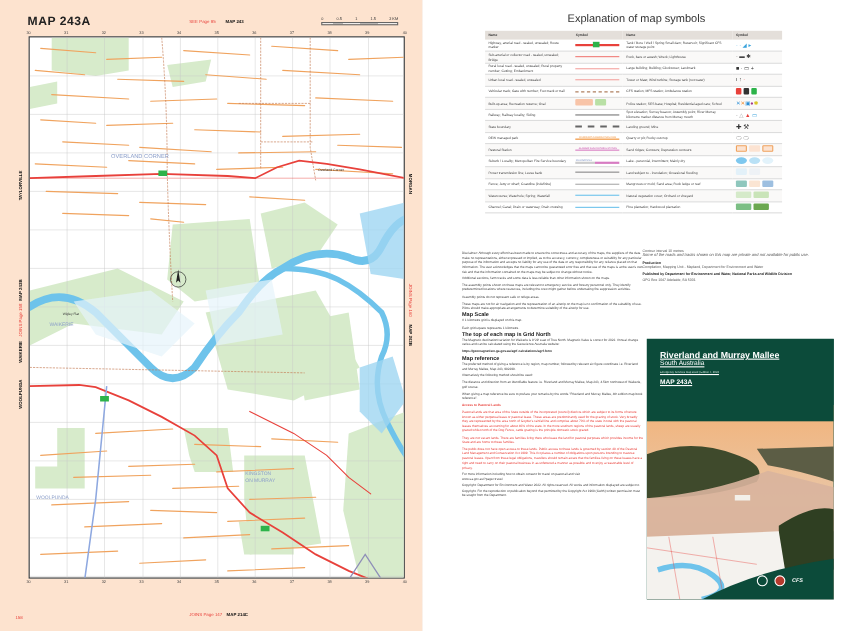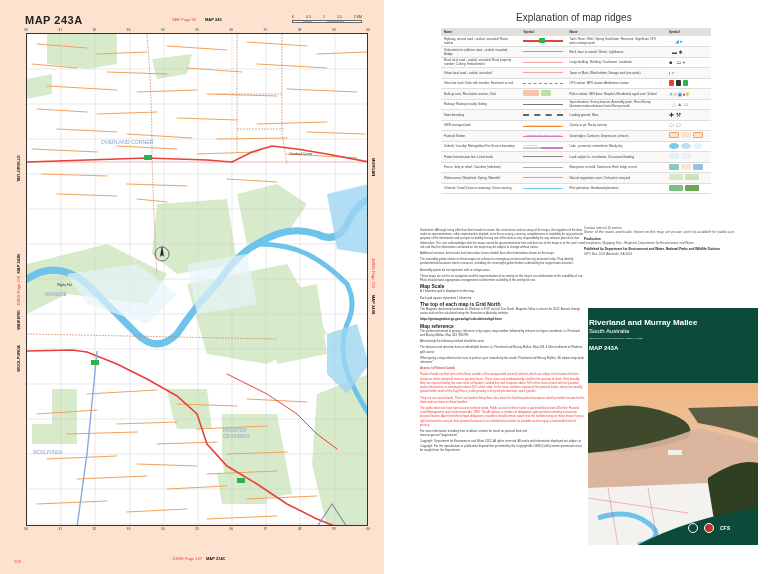--- a/index.html
+++ b/index.html
@@ -47,21 +47,21 @@
   .disclaimer p { margin-bottom: 2px; }
   .disclaimer h3 { font-size: 5px; color: #222; margin: 2px 0 1px; }
   .disclaimer .red-text { color: #e8413b; }
   .disclaimer .bold { font-weight: bold; color: #222; }
 
   .contour-info { position: absolute; left: 200px; top: 226px; width: 175px; font-size: 3.2px; line-height: 4.3px; color: #555; }
   .contour-info .big { font-size: 3.7px; line-height: 4.6px; font-style: italic; }
   .contour-info .bold { font-weight: bold; color: #222; }
 
   .cover { position: absolute; left: 204px; top: 308px; width: 170px; height: 237px; overflow: hidden; background: #0d4a3b; }
-  .cover-top { position: absolute; left: 0; top: 0; width: 170px; height: 75px; background: #0c4b3a; padding: 10px 1px; color: #fff; }
+  .cover-top { position: absolute; left: 0; top: 0; width: 170px; height: 75px; background: #0c4b3a; padding: 10px 12px; color: #fff; text-decoration: underline; }
   .cover-title { font-size: 8px; font-weight: bold; }
   .cover-sub { font-size: 6px; margin-top: 1px; }
   .cover-meta { font-size: 2.5px; margin-top: 3px; color: #d4e4dc; }
   .cover-map { font-size: 6px; font-weight: bold; margin-top: 5px; }
   .cover-photo { position: absolute; left: 0; top: 60px; width: 170px; height: 177px; }
   .cover-logos { position: absolute; left: 100px; top: 215px; display: flex; gap: 6px; align-items: center; }
   .logo-circle { width: 10px; height: 10px; border-radius: 50%; border: 0.8px solid #fff; }
   .logo-cfs { font-size: 5px; color: #fff; font-weight: bold; font-style: italic; }
 </style>
 </head>
@@ -273,21 +273,21 @@
   </div>
 
   <div class="footer-page">158</div>
   <div class="footer-joins">JOINS Page 147</div>
   <div class="footer-map">MAP 214C</div>
 </div>
 
 <div class="spine"></div>
 
 <div class="right-page">
-  <div class="legend-title">Explanation of map ridges</div>
+  <div class="legend-title">Explanation of map symbols</div>
 
   <table class="legend">
     <thead>
       <tr>
         <th>Name</th>
         <th>Symbol</th>
         <th>Name</th>
         <th>Symbol</th>
       </tr>
     </thead>

